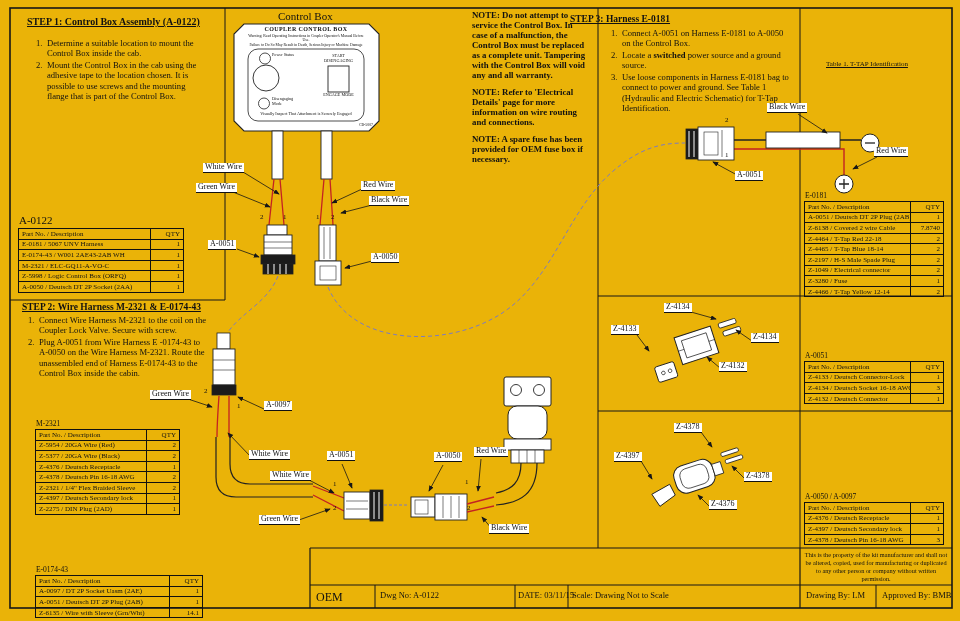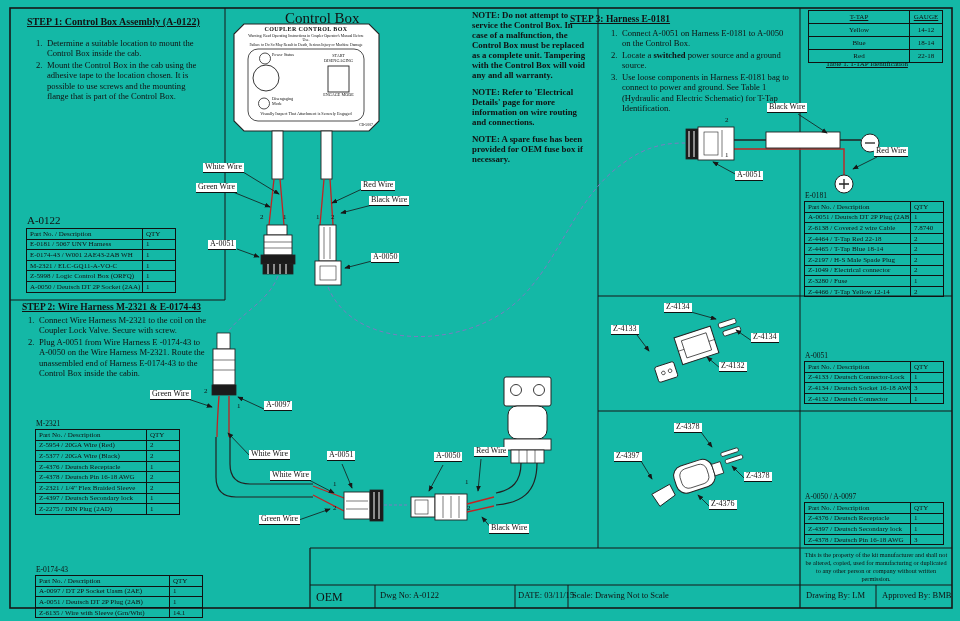--- a/index.html
+++ b/index.html
@@ -1,30 +1,30 @@
 <!DOCTYPE html>
 <html><head>
 <meta charset="utf-8">
 <style>
   html,body{margin:0;padding:0;background:#9a9a9a}
-  .sheet{position:relative;width:960px;height:621px;background:#14b8a6;
+  .sheet{position:relative;width:960px;height:621px;background:#eab308;
          font-family:"Liberation Serif",serif;color:#111;overflow:hidden}
   svg.overlay{position:absolute;left:0;top:0}
   .abs{position:absolute}
   .hdg{position:absolute;font-weight:bold;text-decoration:underline;white-space:nowrap}
   .steps{position:absolute;font-size:8.6px;line-height:1.22}
   .li{display:flex;margin-bottom:1px}
   .li .n{width:11px;flex:none}
   .notes{position:absolute;font-weight:bold;font-size:8.8px;line-height:1.14}
   .notes p{margin:0 0 7px 0}
   .ptable{position:absolute}
   .ptable table{border-collapse:collapse;width:100%;table-layout:fixed}
   .ptable th,.ptable td{border:0.8px solid #111;font-size:7px;padding:0.5px 3px;
       text-align:left;white-space:nowrap;overflow:hidden;font-weight:normal;height:8.6px}
-  .ptable th.qty,.ptable td.qty{width:26px;text-align:left}
+  .ptable th.qty,.ptable td.qty{width:26px;text-align:right}
   .tlabel{font-size:7.5px;margin:0 0 1px 1px}
   .tlabel.big{font-size:11px;margin-bottom:2px}
   .ttap th{text-decoration:underline;text-align:center !important}
   .ttap td{text-align:center !important}
   .ttap th,.ttap td{height:11px}
   .tcap{position:absolute;font-size:7px;text-decoration:underline;white-space:nowrap}
   .wlbl{position:absolute;font-size:8px;border-bottom:0.9px solid #111;
         white-space:nowrap;line-height:1.1;padding:0 2px 0.5px 2px;background:#fff}
   .pin{position:absolute;font-size:7px;line-height:1}
   .cbx{position:absolute;text-align:center;line-height:1.15}
@@ -204,21 +204,21 @@
   <div class="li">
         <span class="n">1.</span>
         <span>Determine a suitable location to mount the Control Box inside the cab.</span>
       </div>
   <div class="li">
         <span class="n">2.</span>
         <span>Mount the Control Box in the cab using the adhesive tape to the location chosen. It is possible to use screws and the mounting flange that is part of the Control Box.</span>
       </div>
 </div>
 
-<div class="ptable" style="left:26px;top:214px;width:150px">
+<div class="ptable" style="left:18px;top:214px;width:166px">
   <div class="tlabel big">A-0122</div>
   <table>
         <thead>
           <tr>
             <th>Part No. / Description</th>
             <th class="qty">QTY</th>
           </tr>
         </thead>
         <tbody>
           <tr>
@@ -318,21 +318,21 @@
             <td class="qty">1</td>
           </tr>
           <tr>
             <td>Z-6135 / Wire with Sleeve (Grn/Wht)</td>
             <td class="qty">14.1</td>
           </tr>
         </tbody>
       </table>
 </div>
 
-<div class="tbt" style="left:285px;top:10px;font-size:15px">Control Box</div>
+<div class="tbt" style="left:278px;top:10px;font-size:11px">Control Box</div>
 <div class="cbx" style="left:248px;top:26px;width:116px;font-size:6px;font-weight:bold;letter-spacing:0.4px">COUPLER CONTROL BOX</div>
 <div class="cbx" style="left:247px;top:34px;width:118px;font-size:3.8px">
   <span>Warning: Read Operating Instructions in Coupler Operator's Manual Before Use.</span><br>
   <span>Failure to Do So May Result in Death, Serious Injury or Machine Damage</span>
 </div>
 <div class="cbx" style="left:272px;top:53px;width:26px;font-size:4.2px;text-align:left">Power Status</div>
 <div class="cbx" style="left:272px;top:97px;width:30px;font-size:4.2px;text-align:left">Disengaging Mode</div>
 <div class="cbx" style="left:320px;top:54px;width:37px;font-size:4.2px">START DISENGAGING</div>
 <div class="cbx" style="left:322px;top:93px;width:33px;font-size:4.2px">ENGAGE MODE</div>
 <div class="cbx" style="left:254px;top:112px;width:104px;font-size:4.2px">Visually Inspect That Attachment is Securely Engaged</div>
@@ -371,44 +371,20 @@
         <span><span>Use loose components in Harness E-0181 bag to connect to power and ground. See Table 1 (Hydraulic and Electric Schematic) for T-Tap Identification.</span><b></b><span></span></span>
       </div>
 </div>
 
 <span class="pin" style="left:725px;top:117px">2</span>
 <span class="pin" style="left:725px;top:152px">1</span>
 <div class="wlbl" style="left:767px;top:103px">Black Wire</div>
 <div class="wlbl" style="left:874px;top:147px">Red Wire</div>
 <div class="wlbl" style="left:735px;top:171px">A-0051</div>
 
-<div class="ptable ttap" style="left:808px;top:10px;width:135px">
-  <table>
-        <thead>
-          <tr>
-            <th>T-TAP</th>
-            <th class="qty">GAUGE</th>
-          </tr>
-        </thead>
-        <tbody>
-          <tr>
-            <td>Yellow</td>
-            <td class="qty">14-12</td>
-          </tr>
-          <tr>
-            <td>Blue</td>
-            <td class="qty">18-14</td>
-          </tr>
-          <tr>
-            <td>Red</td>
-            <td class="qty">22-18</td>
-          </tr>
-        </tbody>
-      </table>
-</div>
 <div class="tcap" style="left:826px;top:60px">Table 1. T-TAP Identification</div>
 
 <div class="ptable" style="left:804px;top:191px;width:140px">
   <div class="tlabel">E-0181</div>
   <table>
         <thead>
           <tr>
             <th>Part No. / Description</th>
             <th class="qty">QTY</th>
           </tr>

